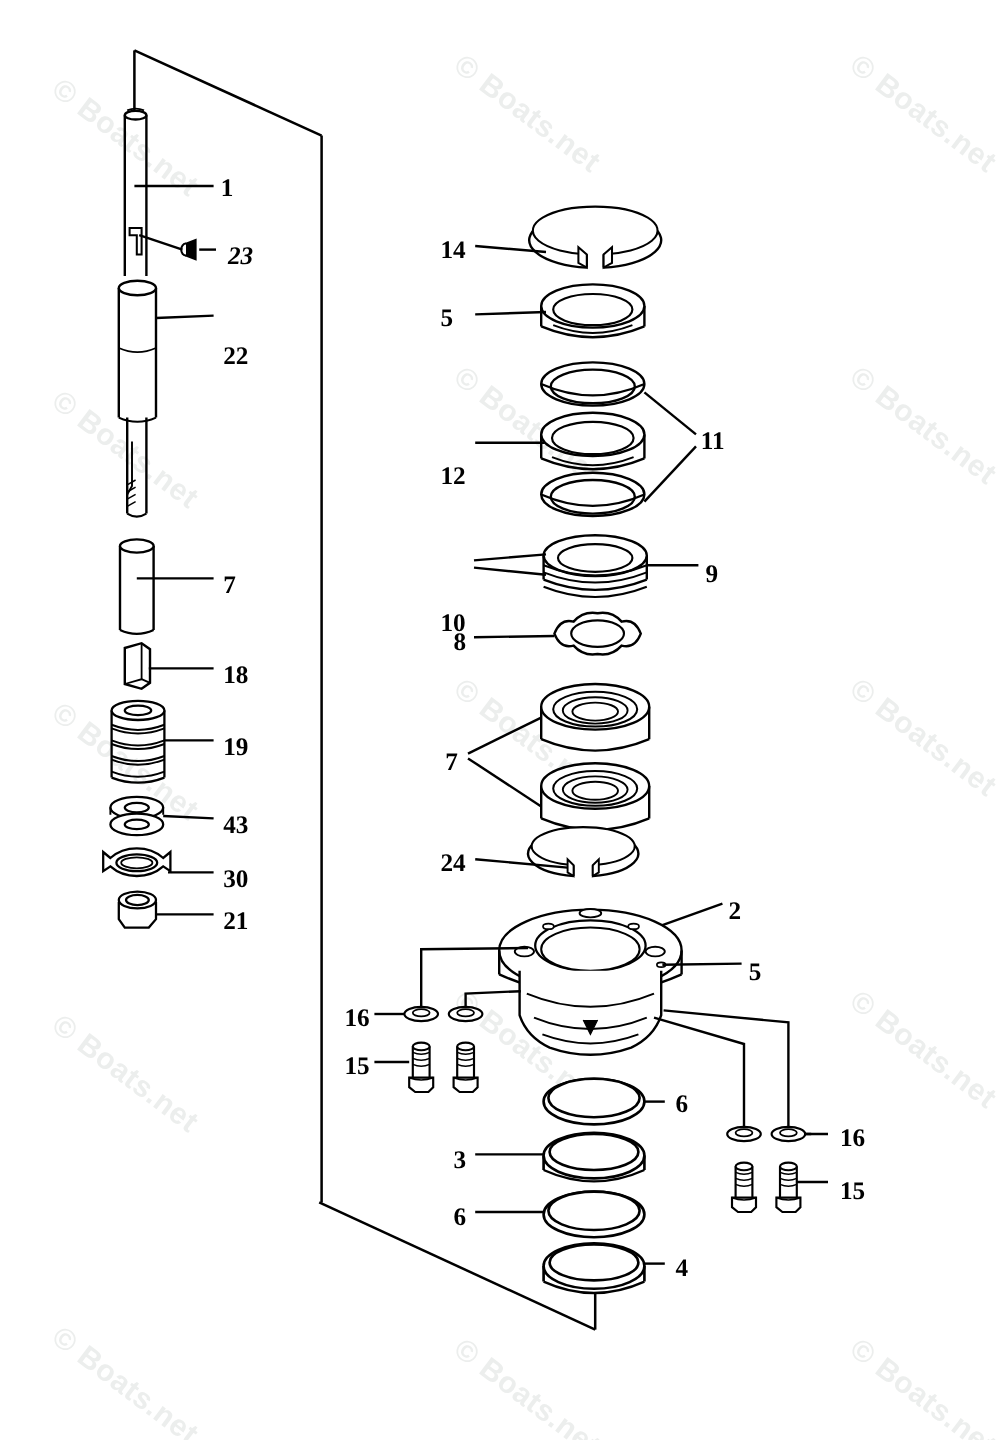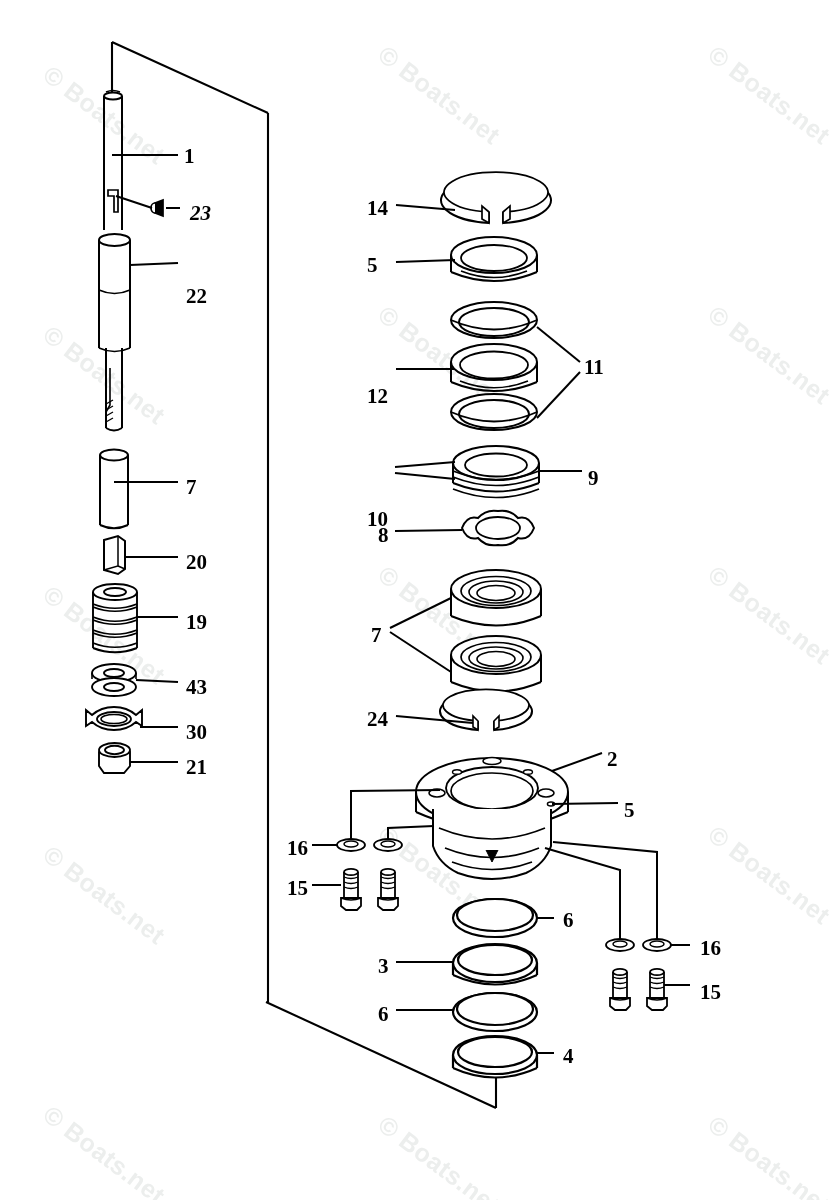--- a/index.html
+++ b/index.html
@@ -357,21 +357,21 @@
       <path d="M620,939 L620,870 L545,848"></path>
       <path d="M657,939 L657,852 L553,842"></path>
     </g>
   </svg>
 
   <div id="label-layer">
       <div class="lbl" style="left: 184px; top: 146px;">1</div>
       <div class="lbl" style="left: 190px; top: 203px; font-style: italic;">23</div>
       <div class="lbl" style="left: 186px; top: 258px; margin-top: 28px;">22</div>
       <div class="lbl" style="left: 186px; top: 477px;">7</div>
-      <div class="lbl" style="left: 186px; top: 552px;">20</div>
+      <div class="lbl" style="left: 186px; top: 552px;">18</div>
       <div class="lbl" style="left: 186px; top: 612px;">19</div>
       <div class="lbl" style="left: 186px; top: 677px;">43</div>
       <div class="lbl" style="left: 186px; top: 722px;">30</div>
       <div class="lbl" style="left: 186px; top: 757px;">21</div>
       <div class="lbl" style="left: 367px; top: 198px; text-align: center;">14</div>
       <div class="lbl" style="left: 367px; top: 255px;">5</div>
       <div class="lbl" style="left: 367px; top: 362px; margin-top: 24px;">12</div>
       <div class="lbl" style="left: 584px; top: 357px;">11</div>
       <div class="lbl" style="left: 367px; top: 464px; margin-top: 45px;">10</div>
       <div class="lbl" style="left: 588px; top: 468px;">9</div>

